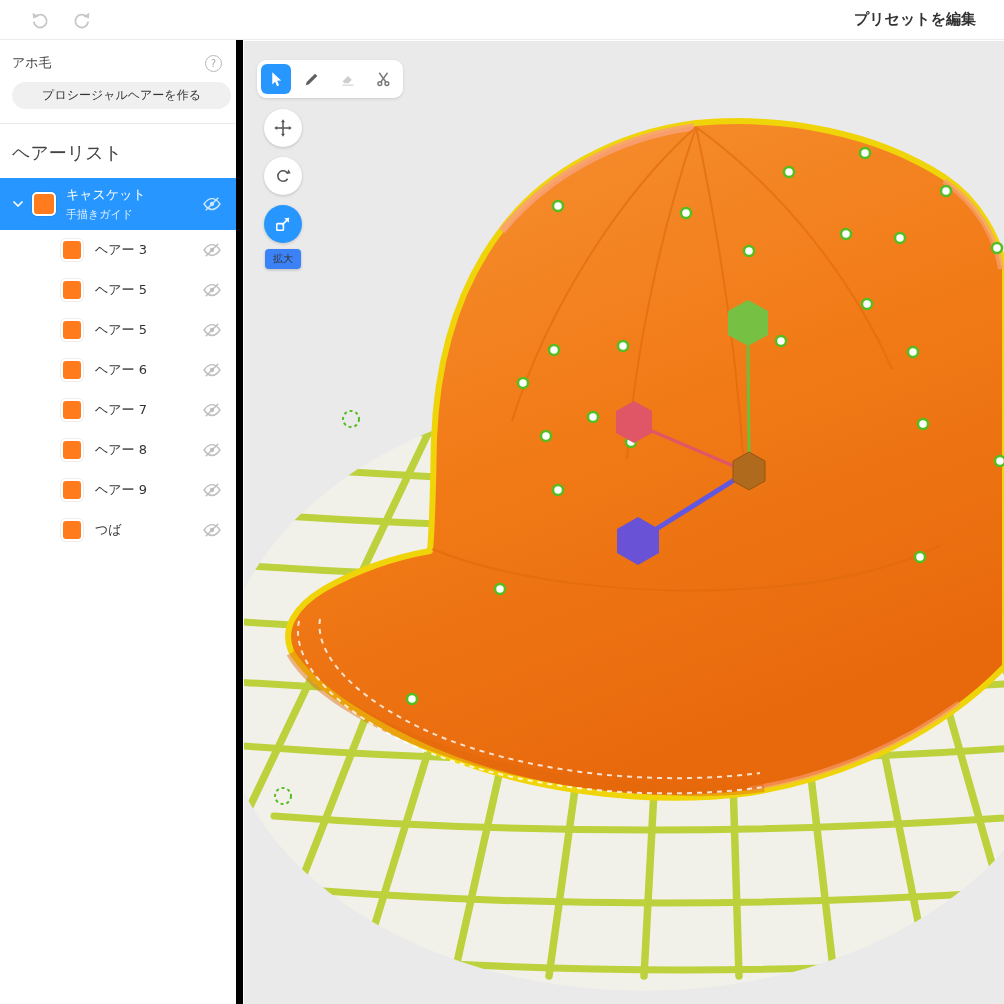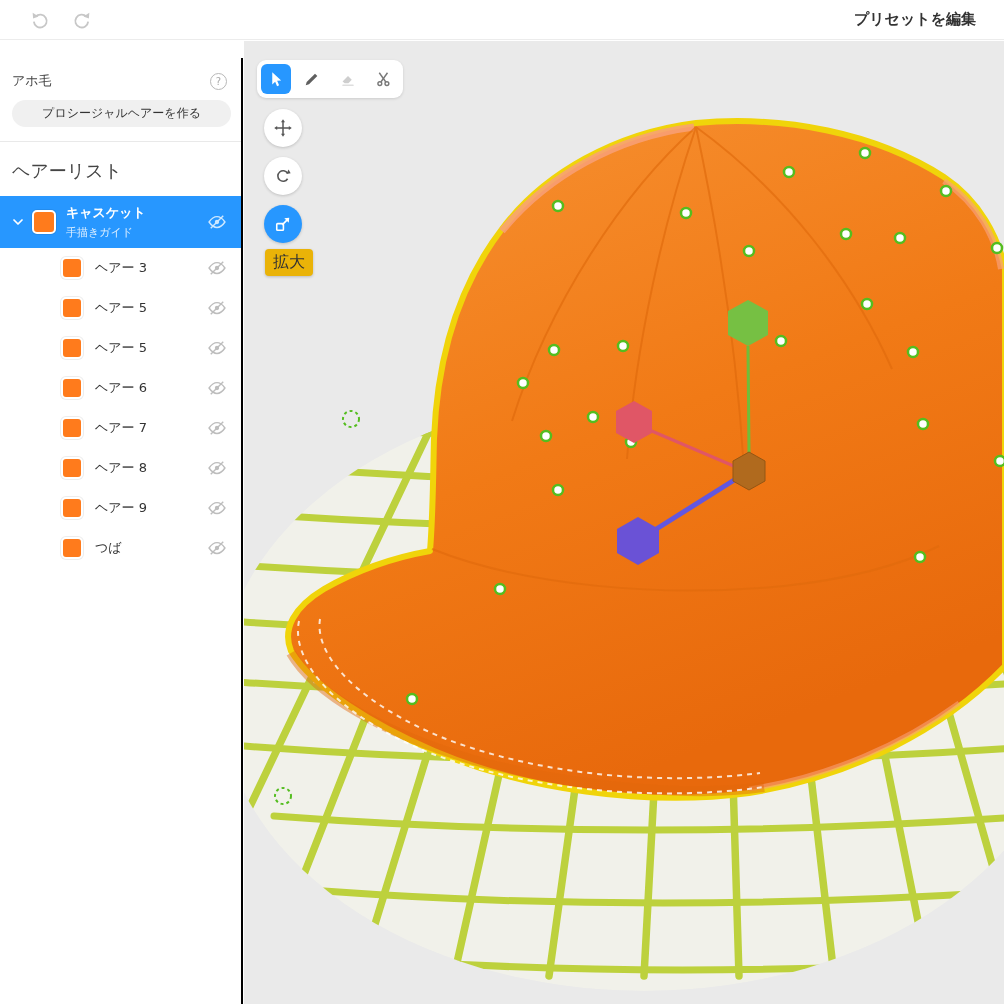--- a/index.html
+++ b/index.html
@@ -14,22 +14,22 @@
     position:absolute; top:0; left:0; right:0; height:40px;
     background:#fff; border-bottom:1px solid #ececec;
     display:flex; align-items:center;padding-left:15px;
   }
   .history { display:flex; gap:16px; padding-left:12px; }
   .icon-btn { width:26px; height:26px; display:flex; align-items:center; justify-content:center; background:none; border:none; padding:0; }
   .topbar-title { margin-left:auto; padding-right:28px; font-size:15px; font-weight:bold; color:#333; }
 
   
   .sidebar {
-    position:absolute; top:58px; left:0; width:243px; bottom:0;
-    background:#fff; border-right:2px solid #000000;
+    position:absolute; top:40px; left:0; width:243px; bottom:0;
+    background:#fff; border-right:7px solid #000000;
   }
   .section-head { display:flex; align-items:center; padding:14px 14px 10px 12px; }
   .section-label { font-size:13px; color:#444; flex:1; }
   .help {
     width:17px; height:17px; border:1.5px solid #b8b8b8; border-radius:50%;
     color:#a8a8a8; font-size:10px; display:flex; align-items:center; justify-content:center;
   }
   .pill-btn {
     display:block; margin:0 12px 11px; width:219px; height:27px;
     border:none; border-radius:14px; background:#f0f0f0;
@@ -38,21 +38,21 @@
   .divider { height:1px; background:#e9e9e9; margin-top:14px; }
   .list-label { font-size:18px; color:#444; padding:17px 12px 13px; }
 
   .group-row { height:52px; background:#2797ff; display:flex; align-items:center; padding-left:10px; cursor:pointer; }
   .chevron { width:16px; height:16px; margin-right:6px; flex:none; }
   .swatch {
     width:24px; height:24px; border-radius:5px; background:#ff7b1c;
     border:2px solid #fff; box-shadow:0 0 0 1px rgba(0,0,0,.07); flex:none;
   }
   .group-text { margin-left:10px; flex:1; min-width:0; }
-  .group-title { font-size:13px; font-weight:bold; color:#fff; }
+  .group-title { font-size:13px; font-weight:normal; color:#fff; }
   .group-sub { font-size:11px; color:rgba(255,255,255,.85); margin-top:3px; }
   .eye { width:20px; height:20px; margin-right:14px; color:#bdbdbd; flex:none; }
   .group-row .eye { color:#cfe8ff; }
 
   .child-row { height:40px; display:flex; align-items:center; padding-left:61px; cursor:pointer; }
   .child-row .swatch { width:22px; height:22px; }
   .child-label { font-size:13px; color:#333; margin-left:12px; flex:1; }
 
   
   .canvas { position:absolute; top:41px; left:244px; right:0; bottom:0; background:#eaeaea; }
@@ -68,22 +68,22 @@
 
   .round-btn {
     position:absolute; left:20px; width:38px; height:38px; border-radius:50%;
     background:#fff; box-shadow:0 1px 3px rgba(0,0,0,.18); border:none;
     display:flex; align-items:center; justify-content:center; padding:0; cursor:pointer;
   }
   .round-btn.move { top:68px; }
   .round-btn.rotate { top:116px; }
   .round-btn.scale { top:164px; background:#2797ff; }
   .tooltip {
-    position:absolute; left:21px; top:208px; background:#eab308; border-radius:4px;
-    box-shadow:0 1px 3px rgba(0,0,0,.2); font-size:16px; color:#333; padding:3px 8px;
+    position:absolute; left:21px; top:208px; background:#3b82f6; border-radius:4px;
+    box-shadow:0 1px 3px rgba(0,0,0,.2); font-size:10px; color:#333; padding:3px 8px;
   }
   .hidden-defs { position:absolute; width:0; height:0; overflow:hidden; }
 </style>
 </head>
 <body>
 
 <svg class="hidden-defs" aria-hidden="true">
   <symbol id="i-eyeoff" viewBox="0 0 24 24">
     <path d="M2.5 12 C5.5 7.5 8.7 5.5 12 5.5 C15.3 5.5 18.5 7.5 21.5 12 C18.5 16.5 15.3 18.5 12 18.5 C8.7 18.5 5.5 16.5 2.5 12 Z" fill="none" stroke="currentColor" stroke-width="1.7"></path>
     <circle cx="12" cy="12" r="2.6" fill="currentColor"></circle>

